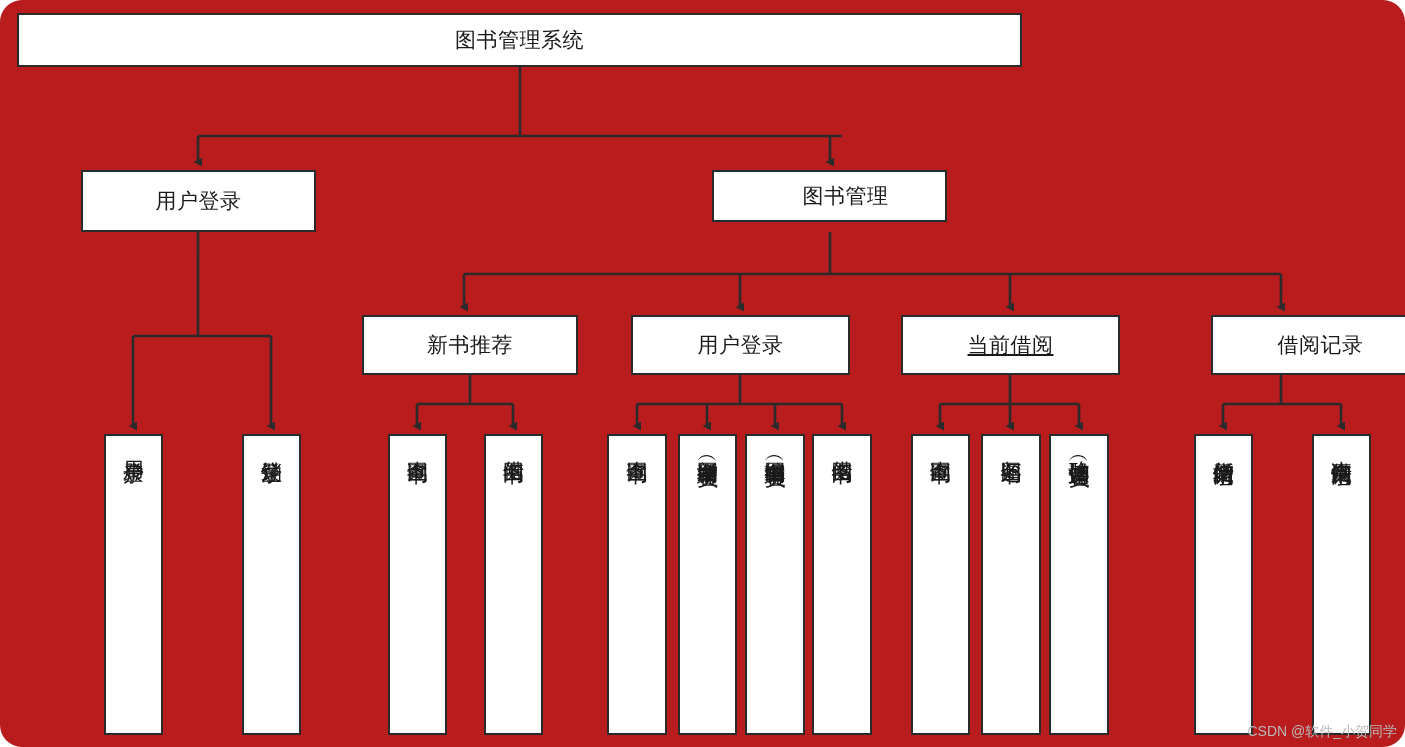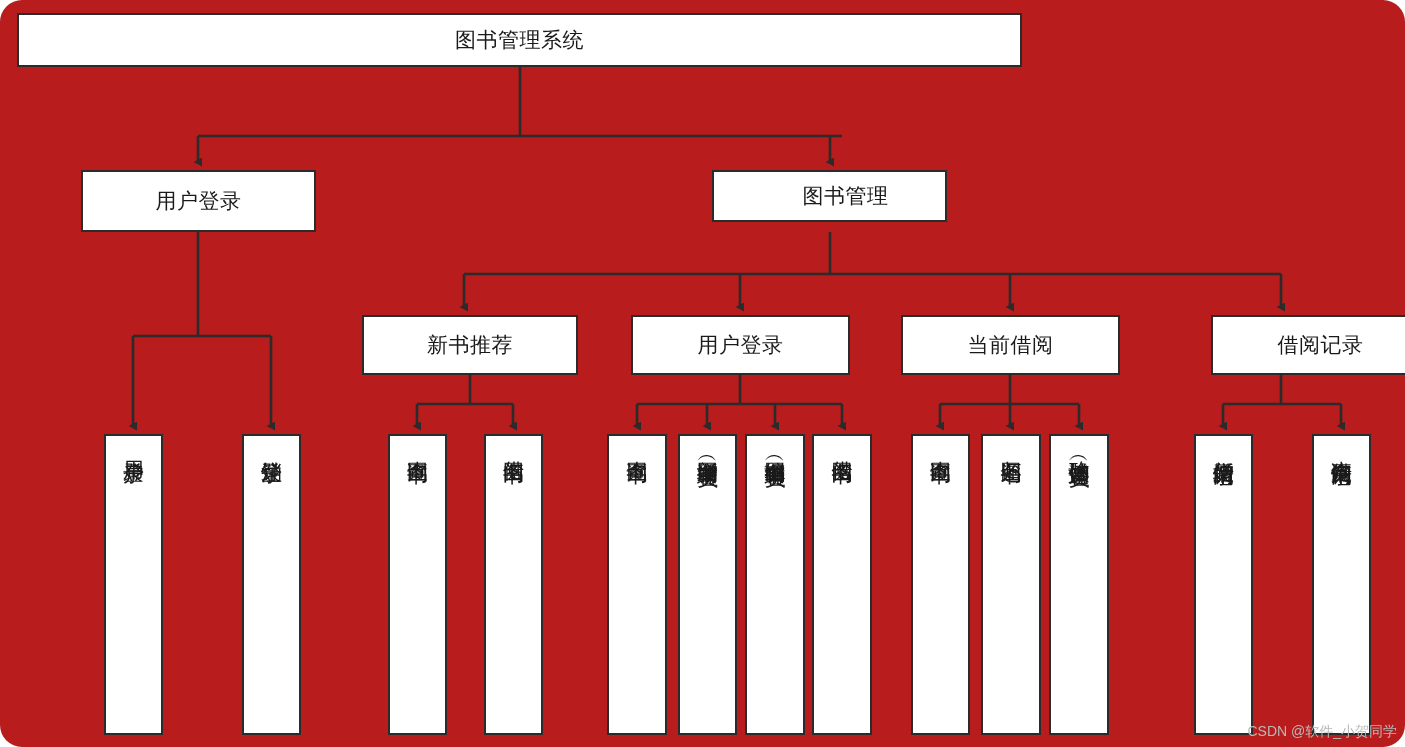--- a/index.html
+++ b/index.html
@@ -148,21 +148,21 @@
   <div class="node horiz" style="left: 712px; top: 170px; width: 235px; height: 52px; padding-left: 32px;">
     <span class="node-label">图书管理</span>
   </div>
 
   <div class="node horiz" style="left: 362px; top: 315px; width: 216px; height: 60px;">
     <span class="node-label">新书推荐</span>
   </div>
   <div class="node horiz" style="left: 631px; top: 315px; width: 219px; height: 60px;">
     <span class="node-label">用户登录</span>
   </div>
-  <div class="node horiz" style="left: 901px; top: 315px; width: 219px; height: 60px;">
+  <div class="node horiz" style="left: 901px; top: 315px; width: 219px; height: 60px; text-decoration: underline;">
     <span class="node-label">当前借阅</span>
   </div>
   <div class="node horiz" style="left: 1171px; top: 315px; width: 219px; height: 60px; margin-left: 40px;">
     <span class="node-label">借阅记录</span>
   </div>
 
   <div class="node vert" style="left: 104px; top: 434px; width: 59px; height: 301px;">
     <span class="node-label">用户登录</span>
   </div>
   <div class="node vert" style="left: 242px; top: 434px; width: 59px; height: 301px;">

